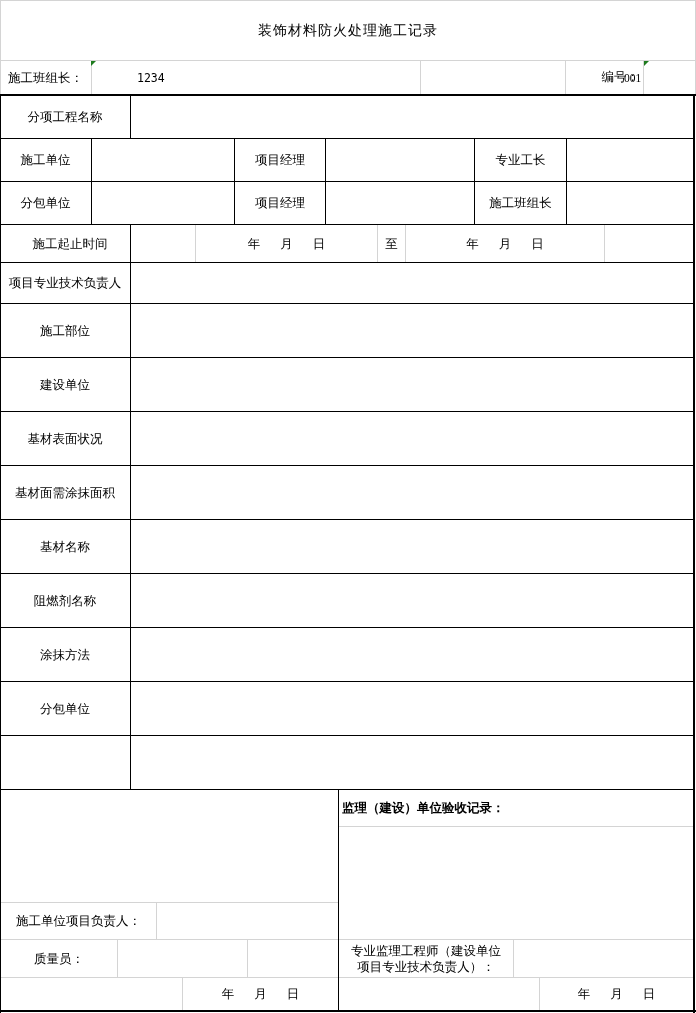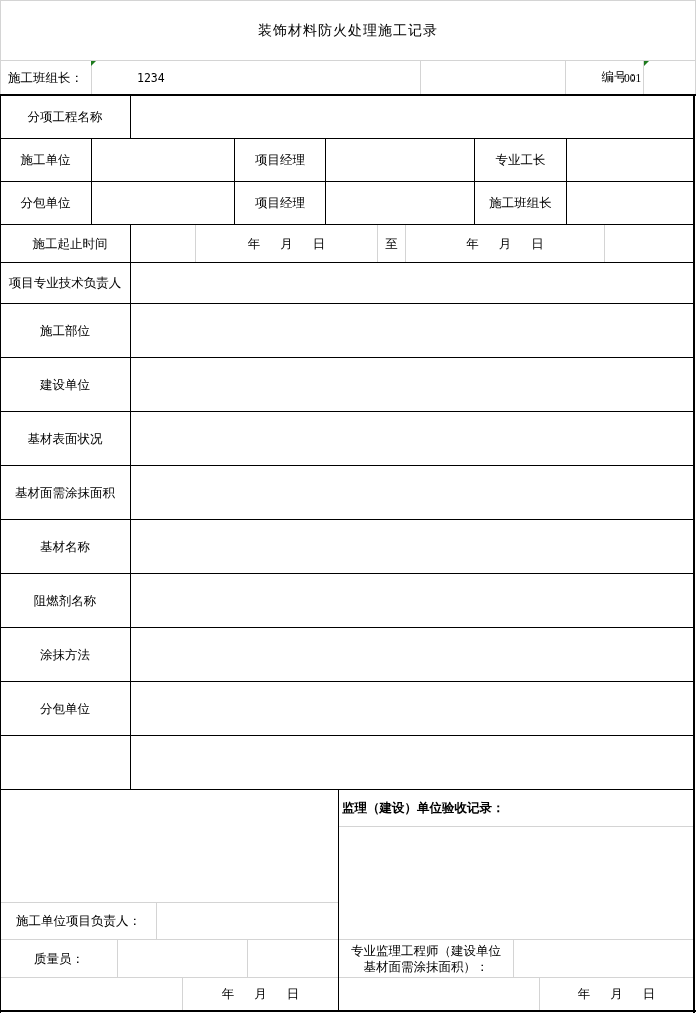--- a/index.html
+++ b/index.html
@@ -159,21 +159,21 @@
     <span>月</span>
     <span>日</span>
 </div>
 
 <div class="cell left" style="left:339px;top:790px;width:354px;height:36px;padding-left:3px;font-weight:bold;">监理（建设）单位验收记录：</div>
 <div class="hl thin-g" style="left:339px;top:826px;width:354px;"></div>
 <div class="cell" style="left:339px;top:827px;width:354px;height:112px;"></div>
 <div class="hl thin-g" style="left:339px;top:939px;width:354px;"></div>
 <div class="cell" style="left:339px;top:940px;width:174px;height:37px;flex-direction:column;">
   <div>专业监理工程师（建设单位</div>
-  <div>基材面需涂抹面积）：</div>
+  <div>项目专业技术负责人）：</div>
 </div>
 <div class="vl thinv-g" style="left:513px;top:939px;height:38px;"></div>
 <div class="cell" style="left:514px;top:940px;width:179px;height:37px;"></div>
 <div class="hl thin-g" style="left:339px;top:977px;width:354px;"></div>
 <div class="cell" style="left:339px;top:978px;width:200px;height:32px;"></div>
 <div class="vl thinv-g" style="left:539px;top:977px;height:33px;"></div>
 <div class="cell date" style="left:540px;top:978px;width:153px;height:32px;">
   <span>年</span>
     <span>月</span>
     <span>日</span>

